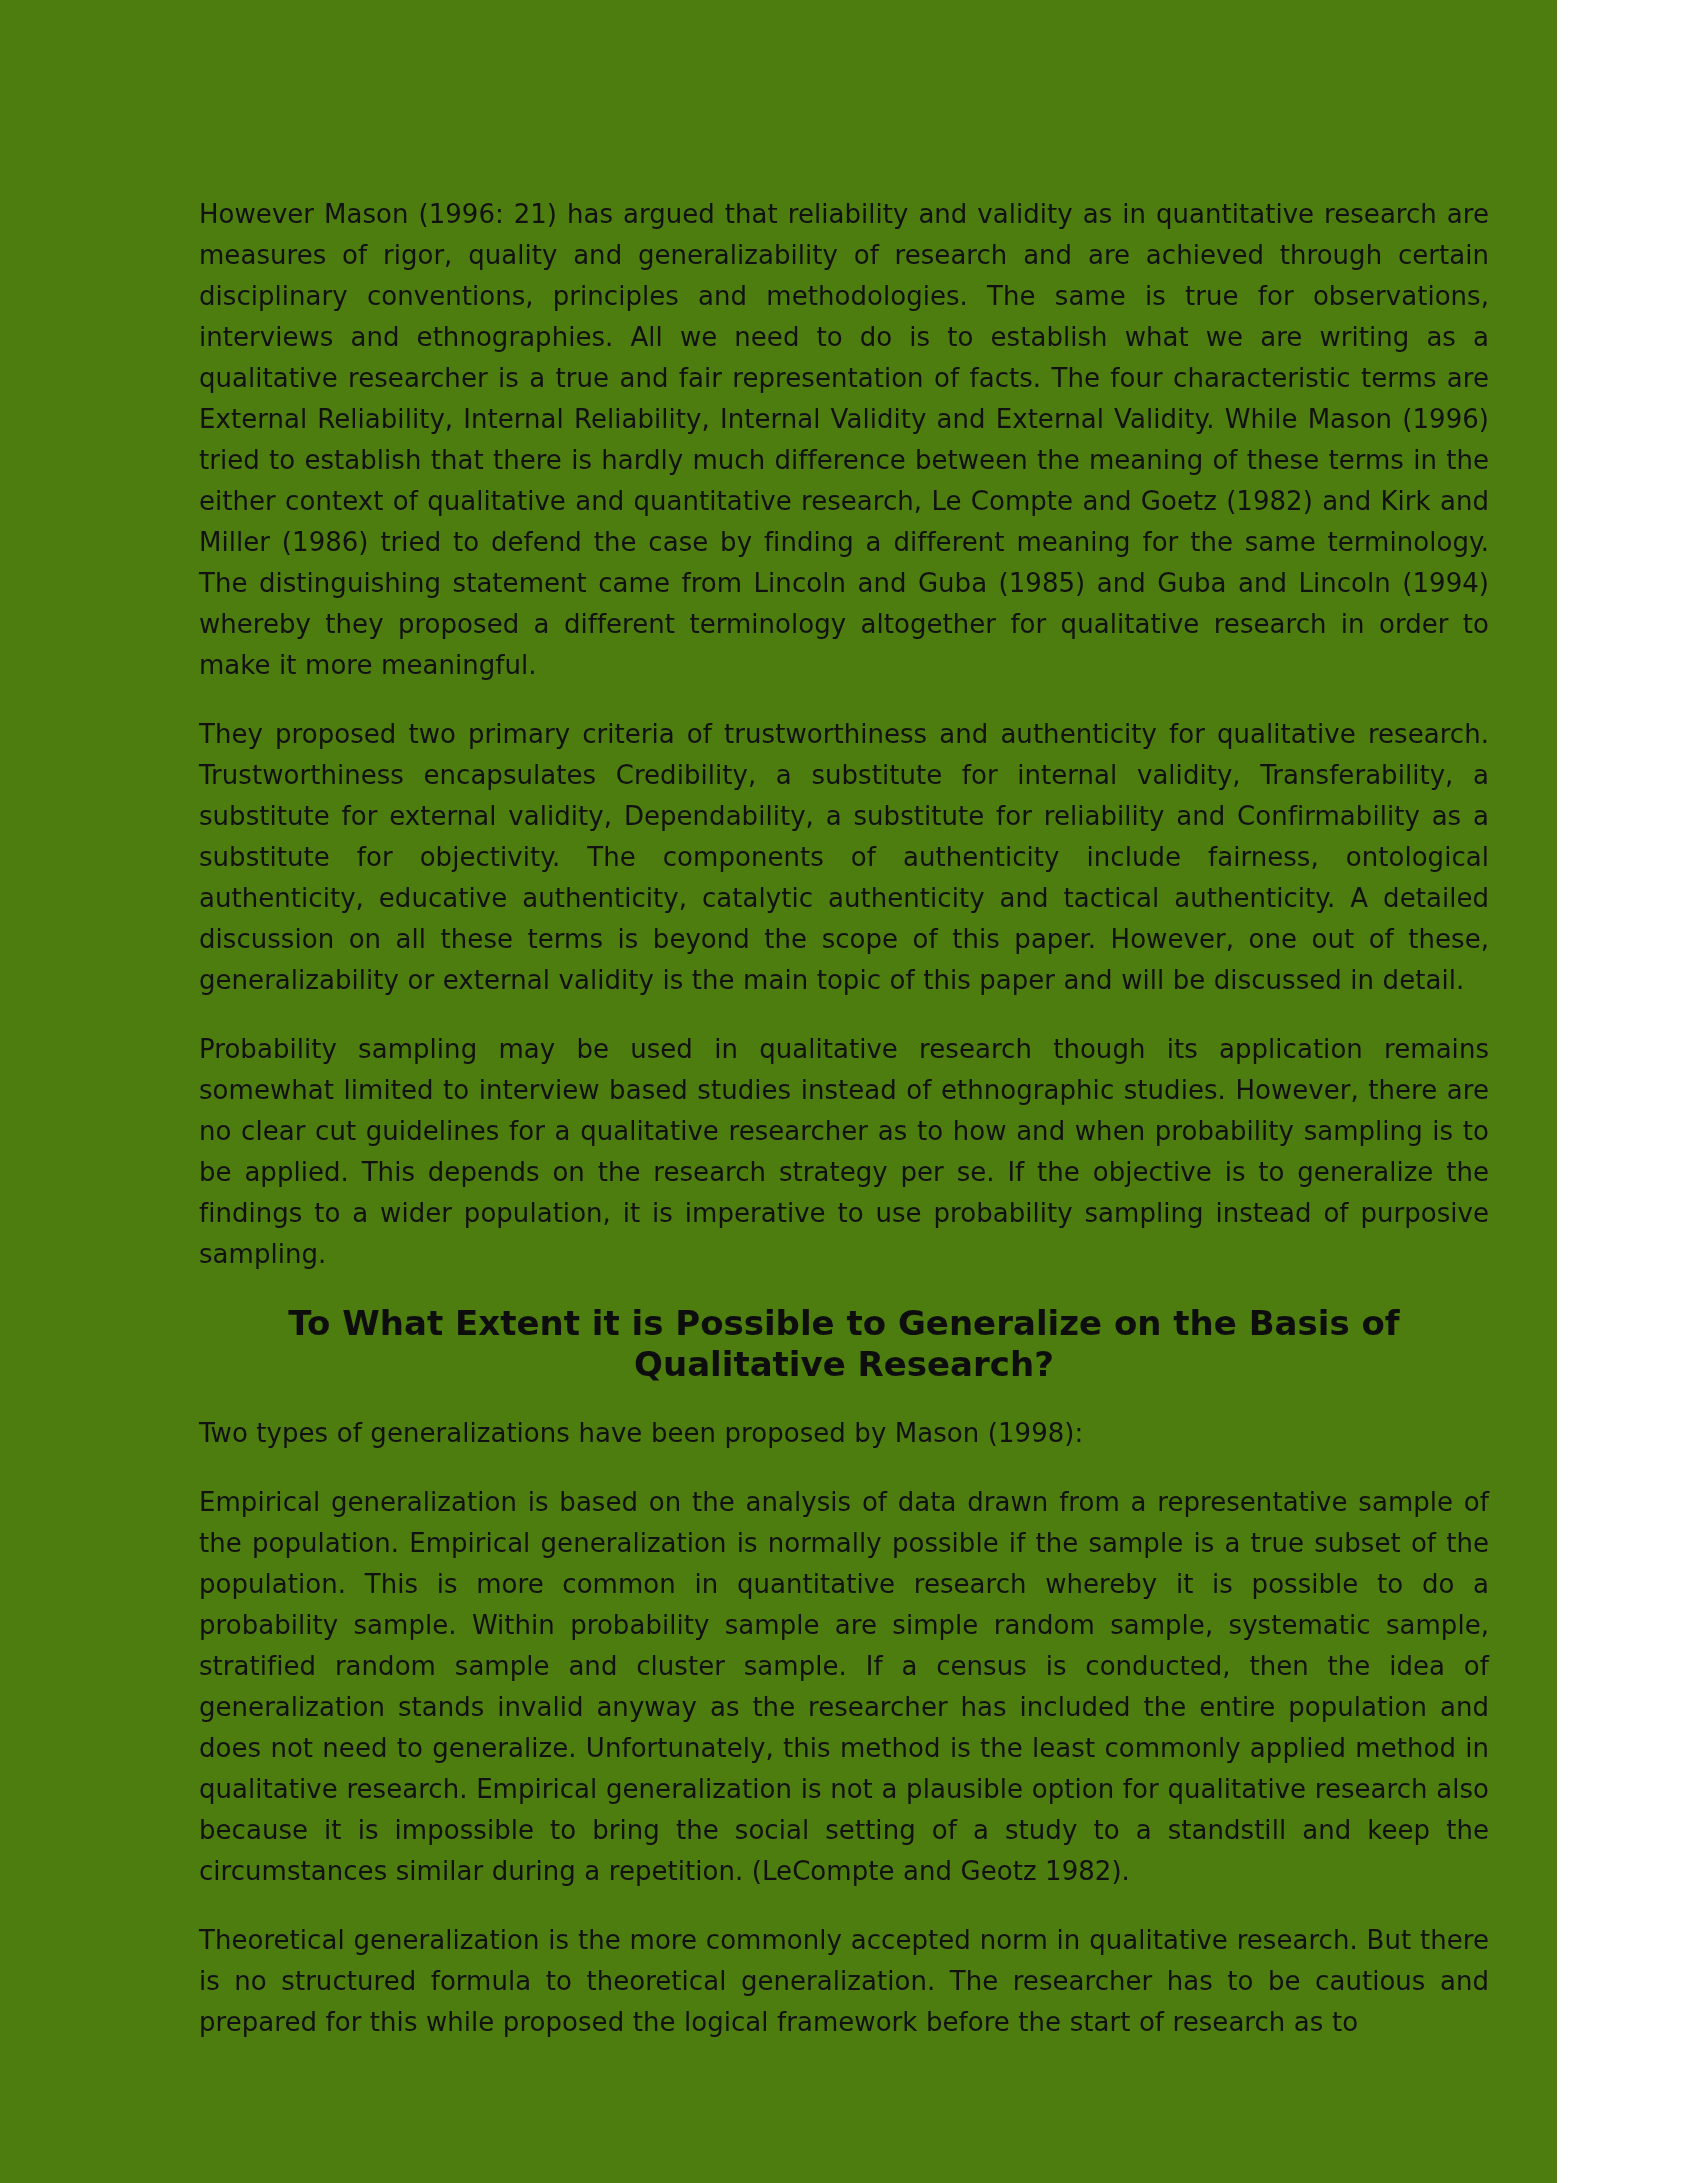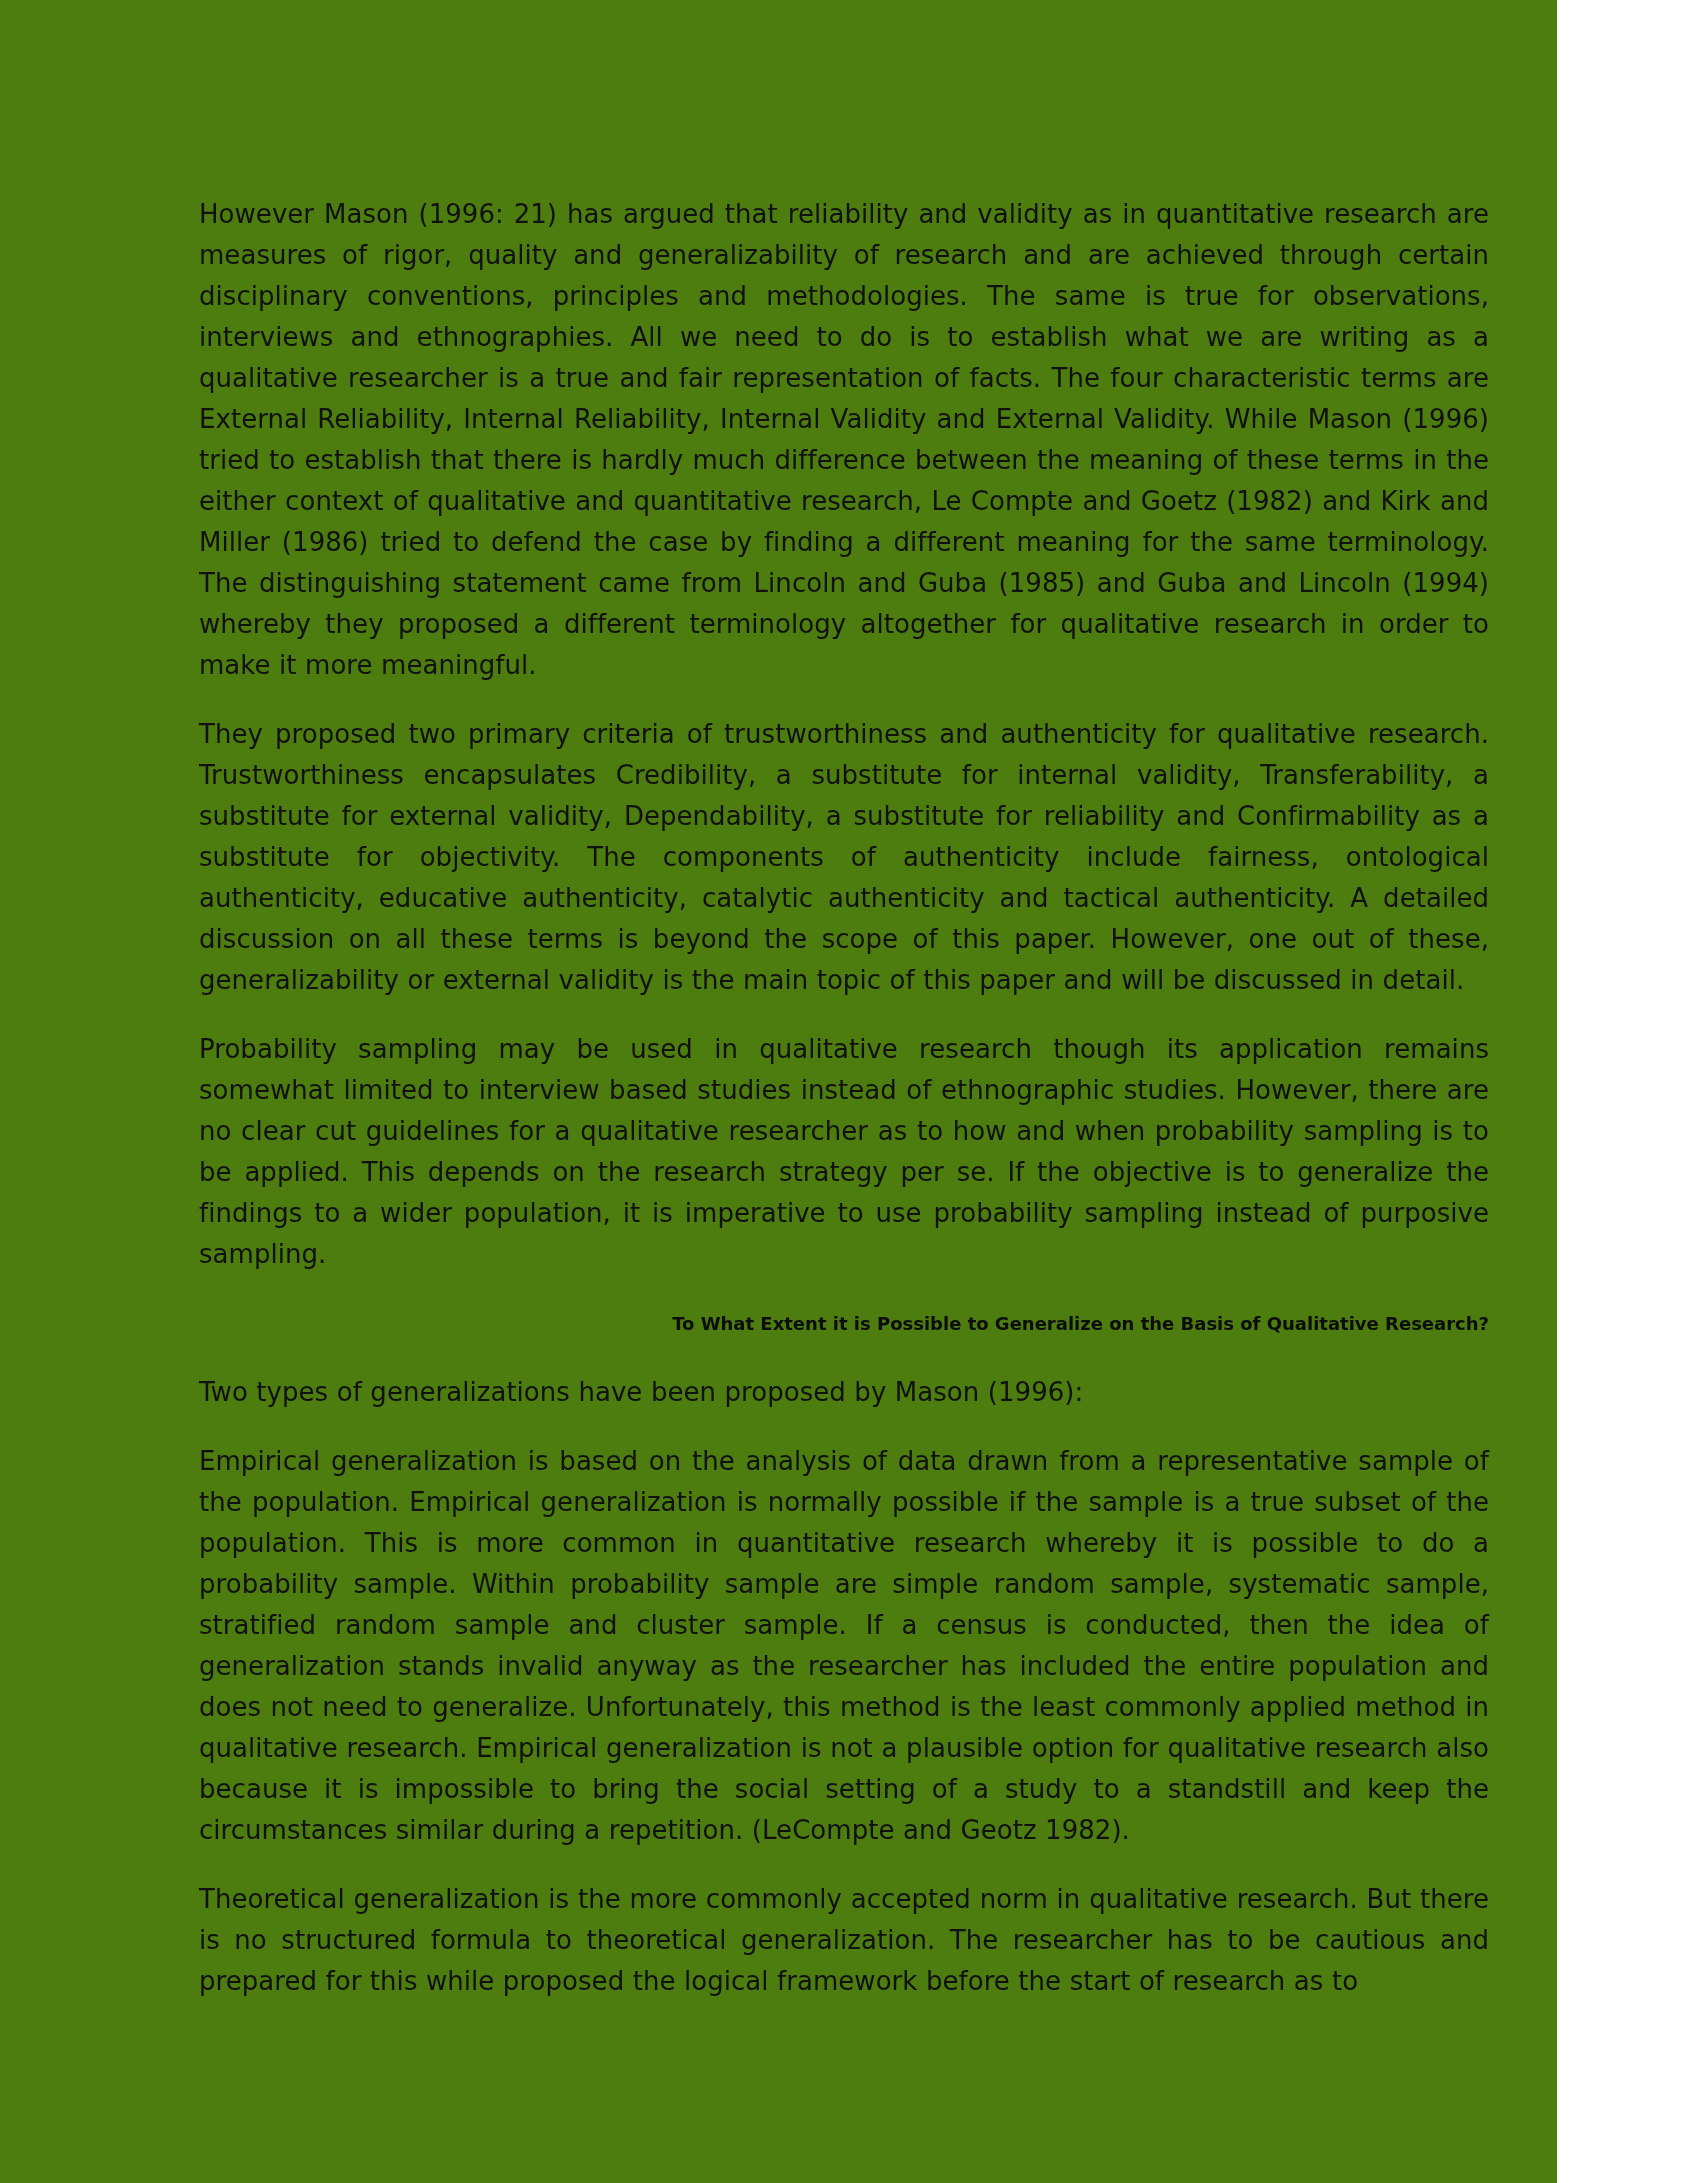--- a/index.html
+++ b/index.html
@@ -36,25 +36,25 @@
     letter-spacing: 0.04px;
     word-spacing: 0.2px;
     -webkit-font-smoothing: antialiased;
   }
   p.body-para:last-child {
     margin-bottom: 0;
   }
   h2.section-heading {
     margin: 0 0 28px 0;
     font-family: "DejaVu Sans", sans-serif;
-    font-size: 18px;
+    font-size: 34px;
     line-height: 41px;
     color: #0d0d0d;
     font-weight: 700;
-    text-align: right;
+    text-align: center;
     letter-spacing: 0px;
   }
   
   p.body-para.continued {
     margin-bottom: 0;
   }
 </style>
 </head>
 <body>
 
@@ -62,21 +62,21 @@
   <div class="content">
 
     <p class="body-para">However Mason (1996: 21) has argued that reliability and validity as in quantitative research are measures of rigor, quality and generalizability of research and are achieved through certain disciplinary conventions, principles and methodologies. The same is true for observations, interviews and ethnographies. All we need to do is to establish what we are writing as a qualitative researcher is a true and fair representation of facts. The four characteristic terms are External Reliability, Internal Reliability, Internal Validity and External Validity. While Mason (1996) tried to establish that there is hardly much difference between the meaning of these terms in the either context of qualitative and quantitative research, Le Compte and Goetz (1982) and Kirk and Miller (1986) tried to defend the case by finding a different meaning for the same terminology. The distinguishing statement came from Lincoln and Guba (1985) and Guba and Lincoln (1994) whereby they proposed a different terminology altogether for qualitative research in order to make it more meaningful.</p>
 
     <p class="body-para">They proposed two primary criteria of trustworthiness and authenticity for qualitative research. Trustworthiness encapsulates Credibility, a substitute for internal validity, Transferability, a substitute for external validity, Dependability, a substitute for reliability and Confirmability as a substitute for objectivity. The components of authenticity include fairness, ontological authenticity, educative authenticity, catalytic authenticity and tactical authenticity. A detailed discussion on all these terms is beyond the scope of this paper. However, one out of these, generalizability or external validity is the main topic of this paper and will be discussed in detail.</p>
 
     <p class="body-para">Probability sampling may be used in qualitative research though its application remains somewhat limited to interview based studies instead of ethnographic studies. However, there are no clear cut guidelines for a qualitative researcher as to how and when probability sampling is to be applied. This depends on the research strategy per se. If the objective is to generalize the findings to a wider population, it is imperative to use probability sampling instead of purposive sampling.</p>
 
     <h2 class="section-heading">To What Extent it is Possible to Generalize on the Basis of Qualitative Research?</h2>
 
-    <p class="body-para">Two types of generalizations have been proposed by Mason (1996):</p>
+    <p class="body-para">Two types of generalizations have been proposed by Mason (1998):</p>
 
     <p class="body-para">Empirical generalization is based on the analysis of data drawn from a representative sample of the population. Empirical generalization is normally possible if the sample is a true subset of the population. This is more common in quantitative research whereby it is possible to do a probability sample. Within probability sample are simple random sample, systematic sample, stratified random sample and cluster sample. If a census is conducted, then the idea of generalization stands invalid anyway as the researcher has included the entire population and does not need to generalize. Unfortunately, this method is the least commonly applied method in qualitative research. Empirical generalization is not a plausible option for qualitative research also because it is impossible to bring the social setting of a study to a standstill and keep the circumstances similar during a repetition. (LeCompte and Geotz 1982).</p>
 
     <p class="body-para continued">Theoretical generalization is the more commonly accepted norm in qualitative research. But there is no structured formula to theoretical generalization. The researcher has to be cautious and prepared for this while proposed the logical framework before the start of research as to</p>
 
   </div>
 </div>
 
 
 </body></html>

